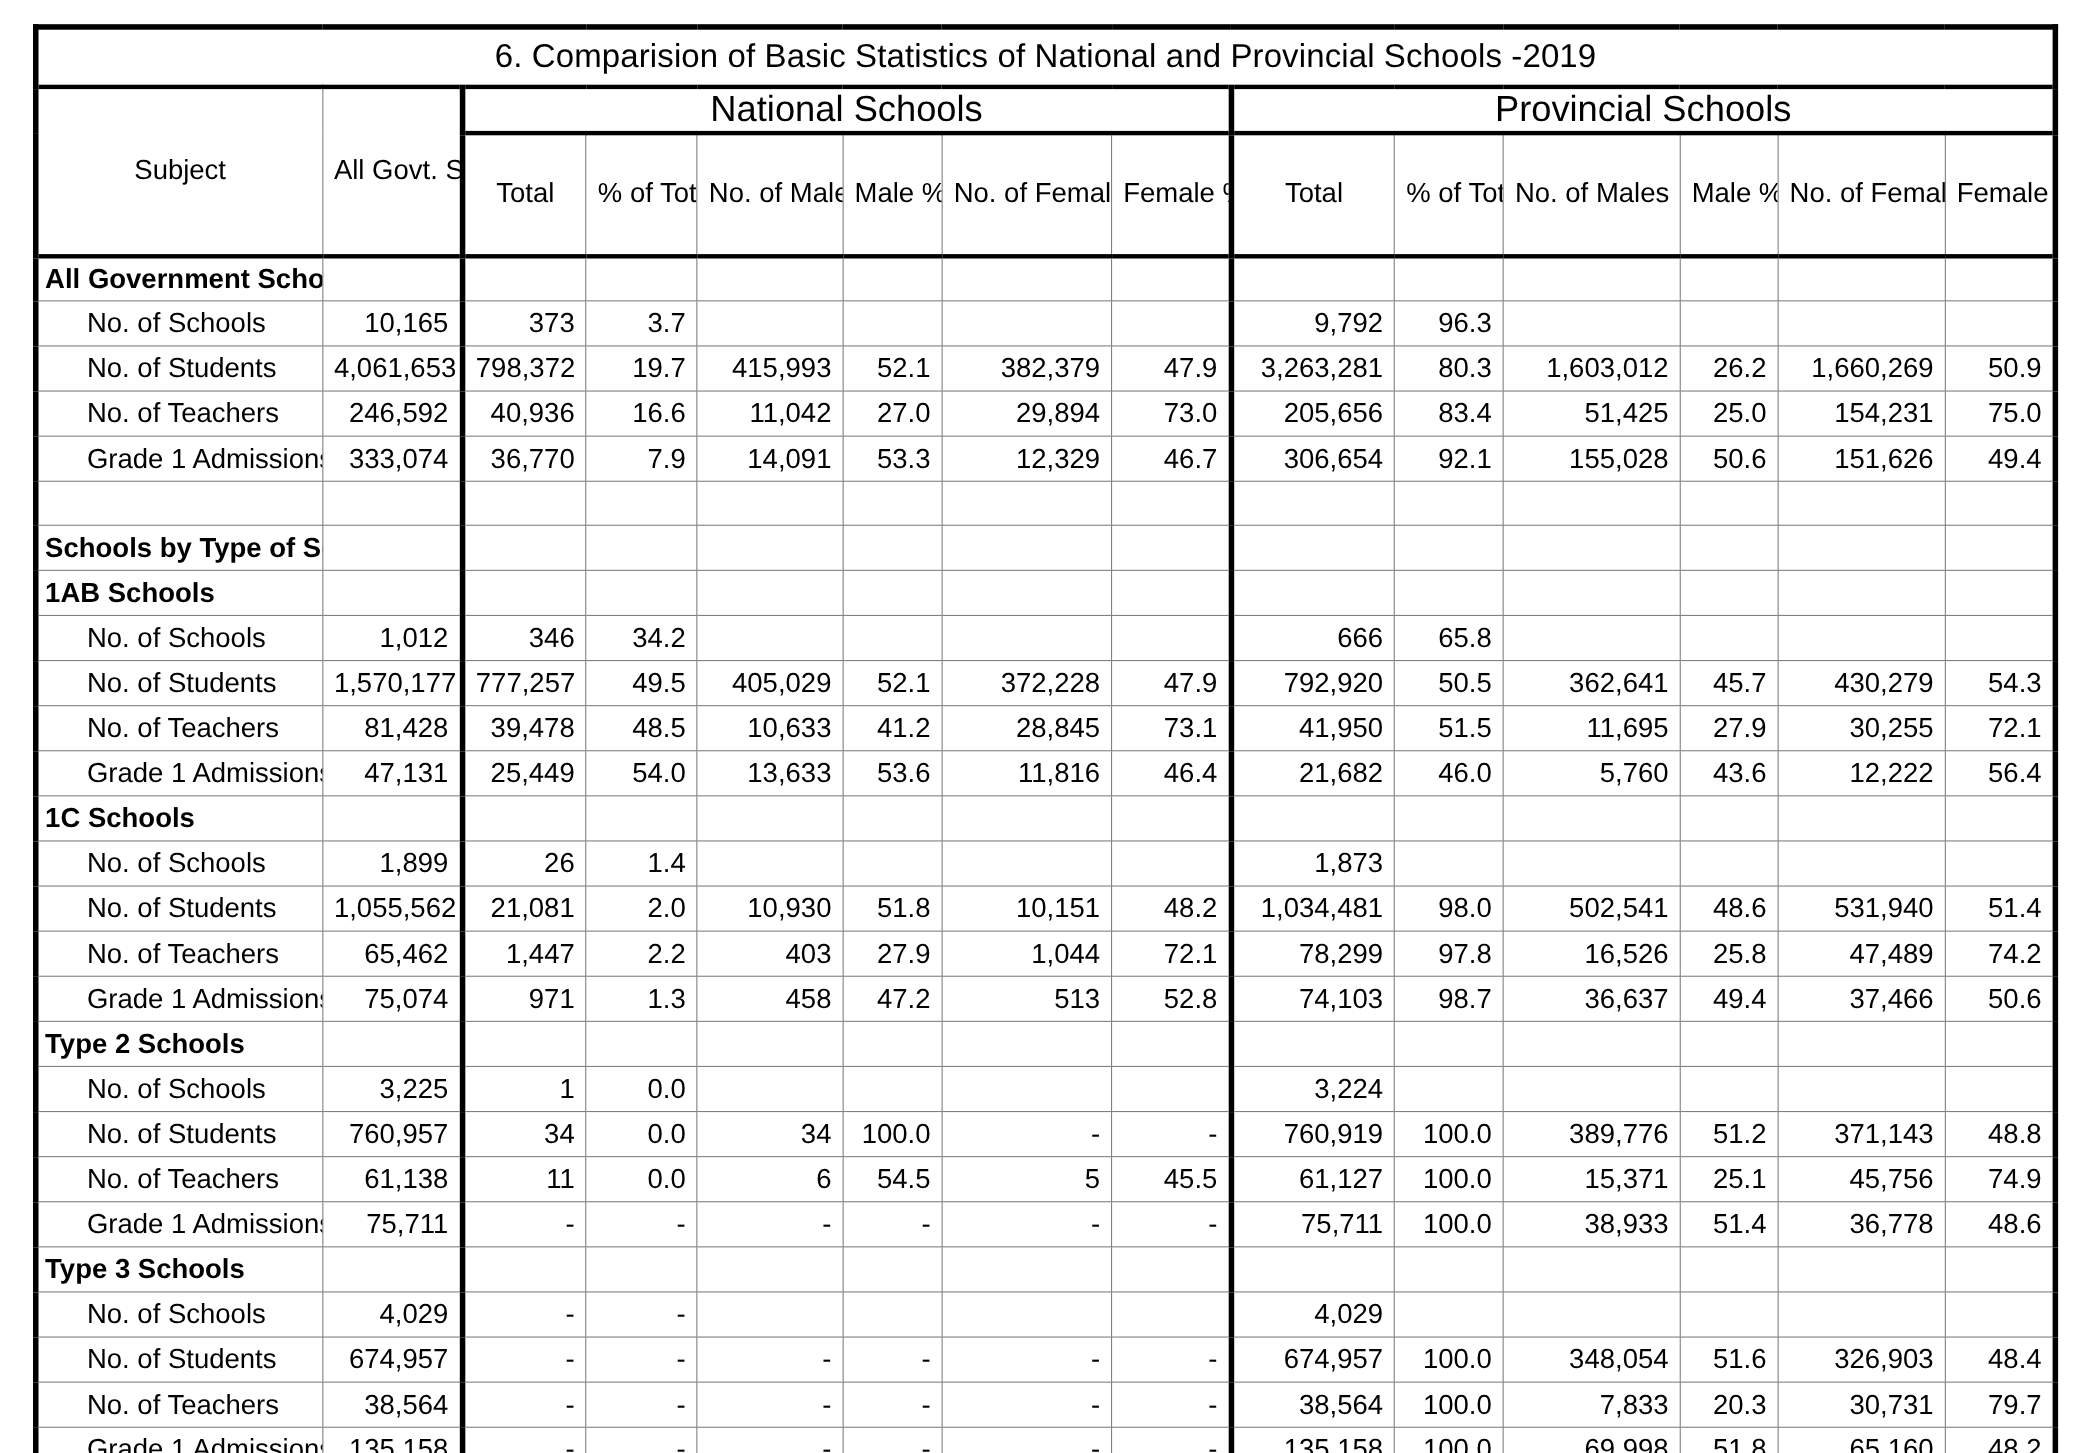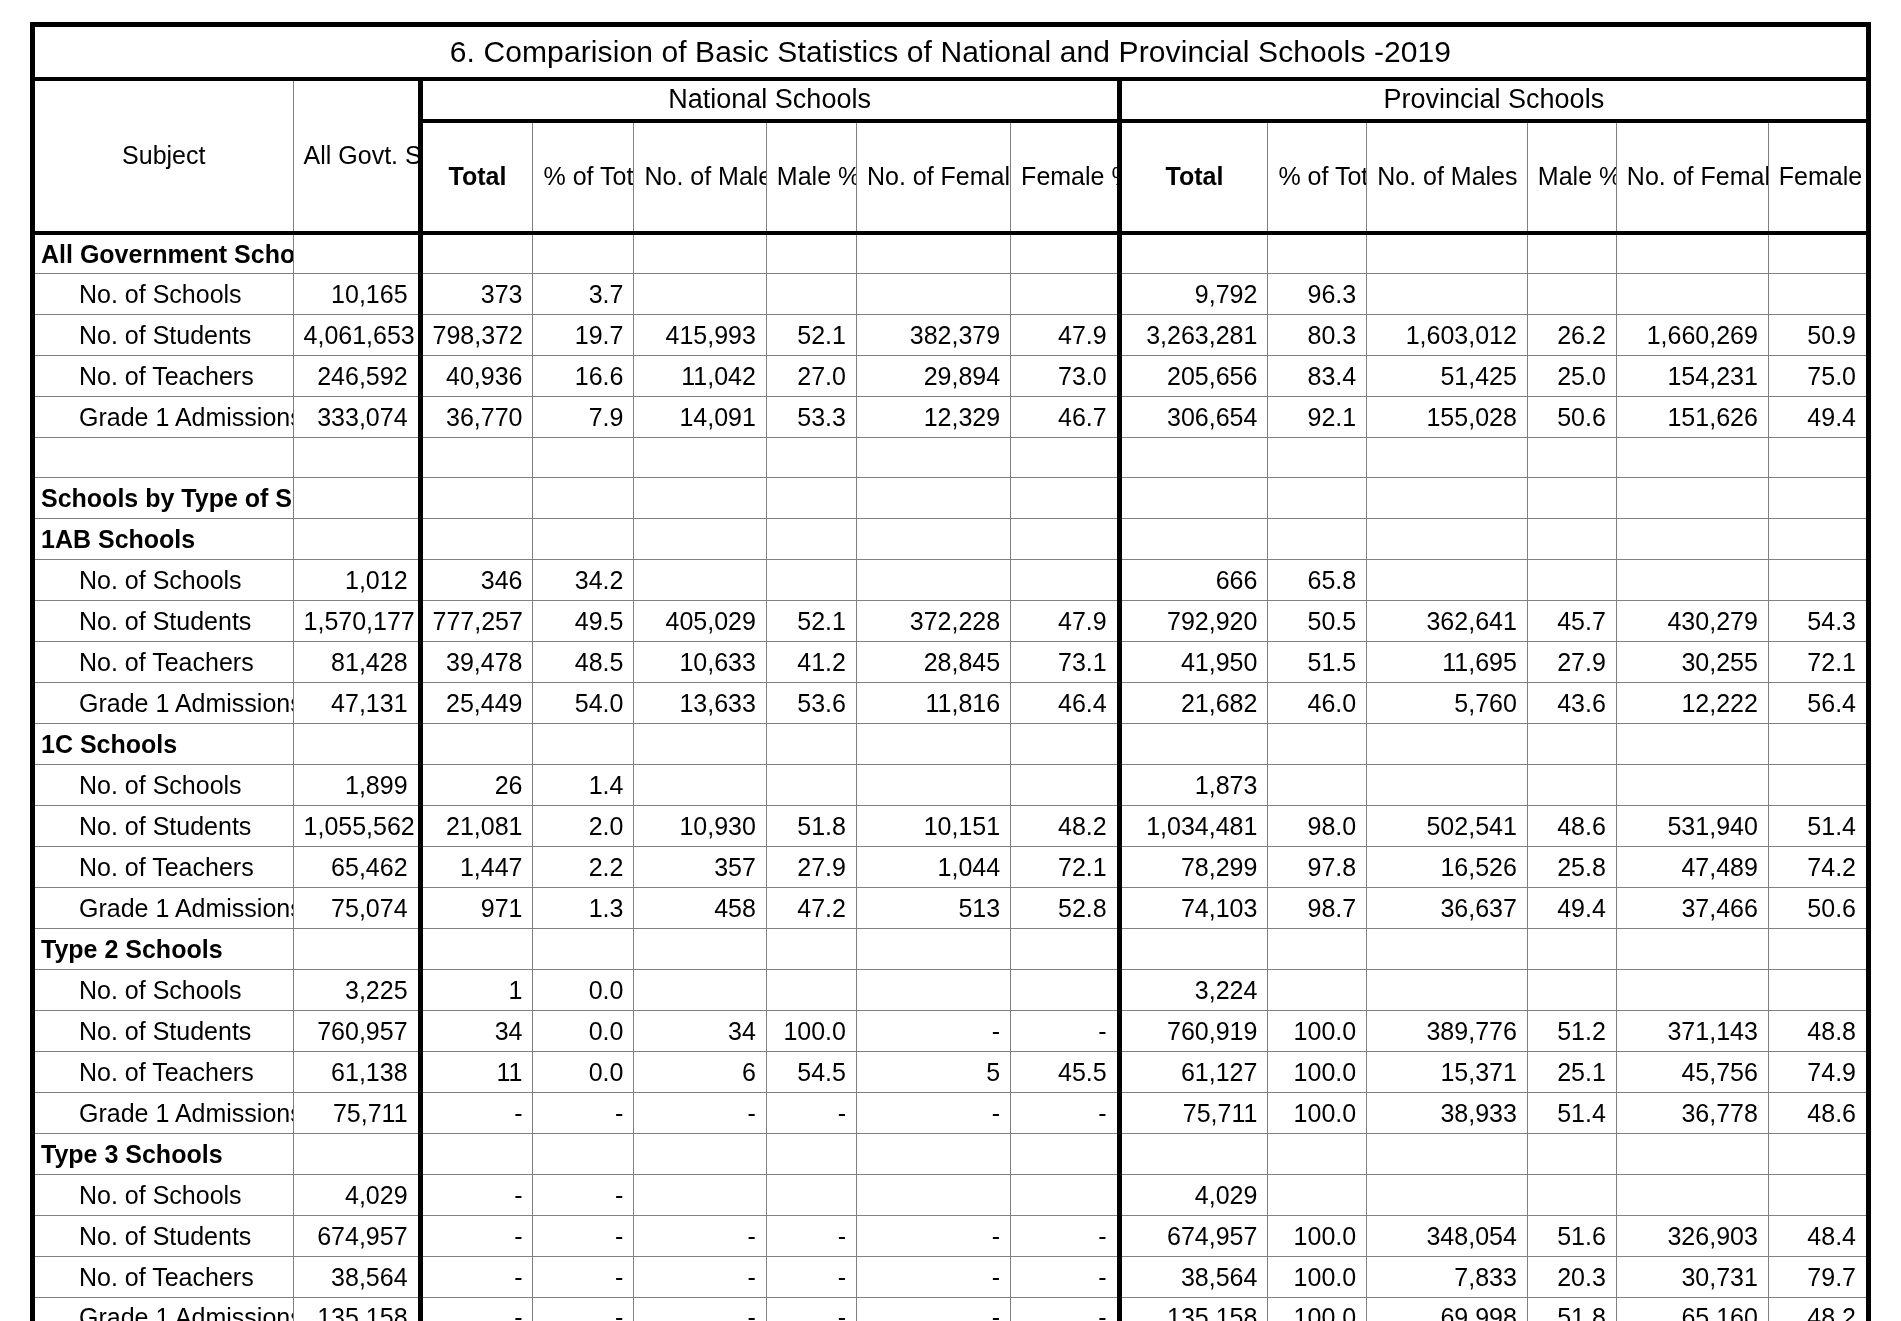--- a/index.html
+++ b/index.html
@@ -59,36 +59,36 @@
     font-size: 30px;
     height: 54px;
     padding: 2px 0 6px 0;
     letter-spacing: 0.1px;
   }
 
   
   .grp-cell {
     text-align: center;
     font-weight: bold;
-    font-size: 27px;
+    font-size: 33px;
     height: 42px;
     padding-bottom: 2px;
   }
 
   
   .hdr {
     text-align: center;
     font-weight: bold;
     font-size: 25px;
     height: 112px;
     padding: 0 4px;
     white-space: normal;
     line-height: 1.18;
   }
-  .hdr.light { font-weight: bold; margin-top: 20px; }
+  .hdr.light { font-weight: normal; margin-top: 20px; }
 
   
   .rowlabel {
     text-align: left;
     padding-left: 10px;
     height: 41px;
   }
   .rowlabel.indent { padding-left: 44px; }
   .rowlabel.section { font-weight: bold; padding-left: 6px; }
   .num { text-align: right; height: 41px; }
@@ -384,21 +384,21 @@
           <td class="num">502,541</td>
           <td class="num">48.6</td>
           <td class="num">531,940</td>
           <td class="num outer-right">51.4</td>
         </tr>
         <tr>
           <td class="rowlabel outer-left indent">No. of Teachers</td>
           <td class="num">65,462</td>
           <td class="num vrule-left">1,447</td>
           <td class="num">2.2</td>
-          <td class="num">357</td>
+          <td class="num">403</td>
           <td class="num">27.9</td>
           <td class="num">1,044</td>
           <td class="num">72.1</td>
           <td class="num vrule-left">78,299</td>
           <td class="num">97.8</td>
           <td class="num">16,526</td>
           <td class="num">25.8</td>
           <td class="num">47,489</td>
           <td class="num outer-right">74.2</td>
         </tr>

